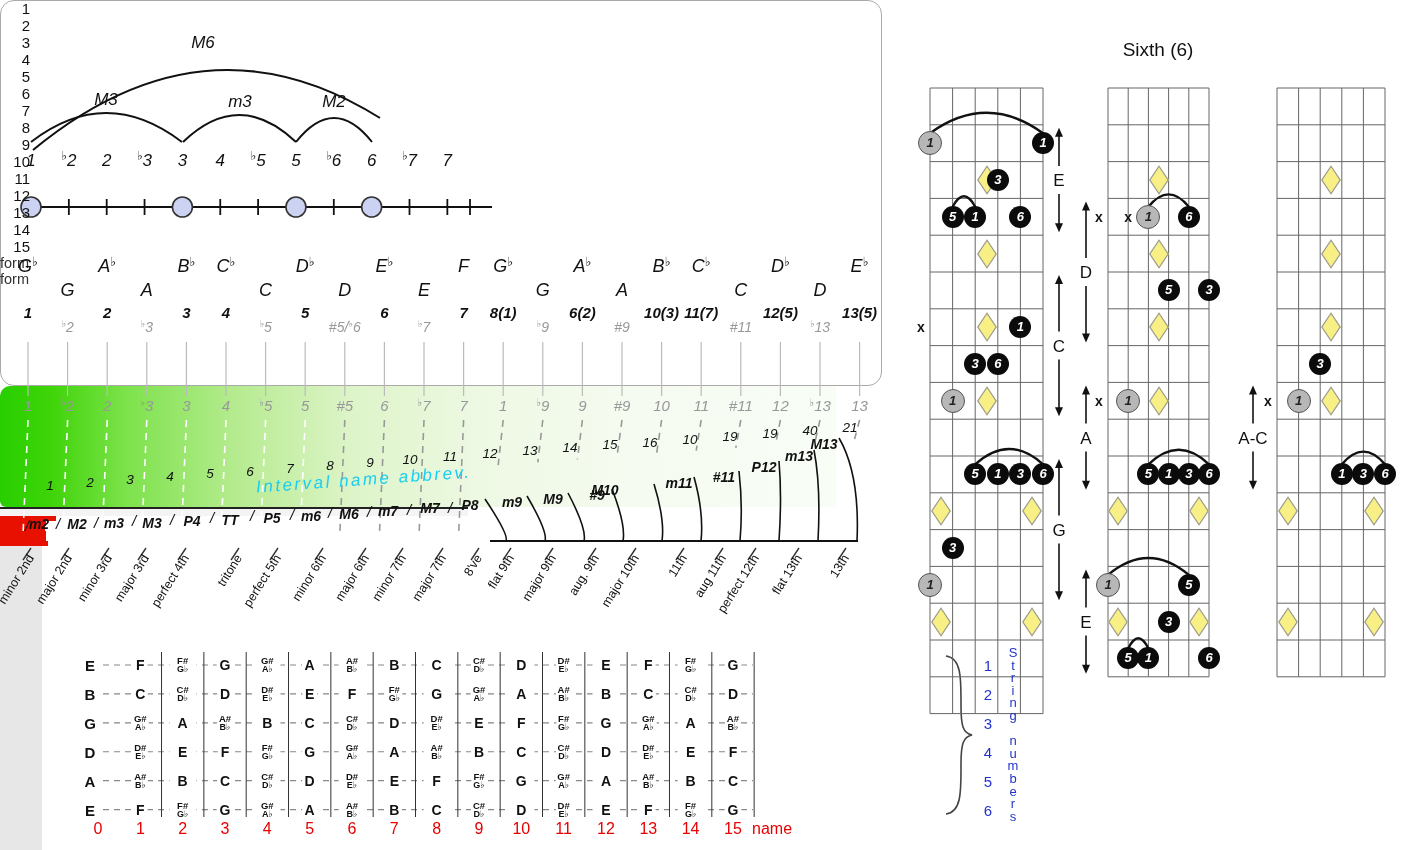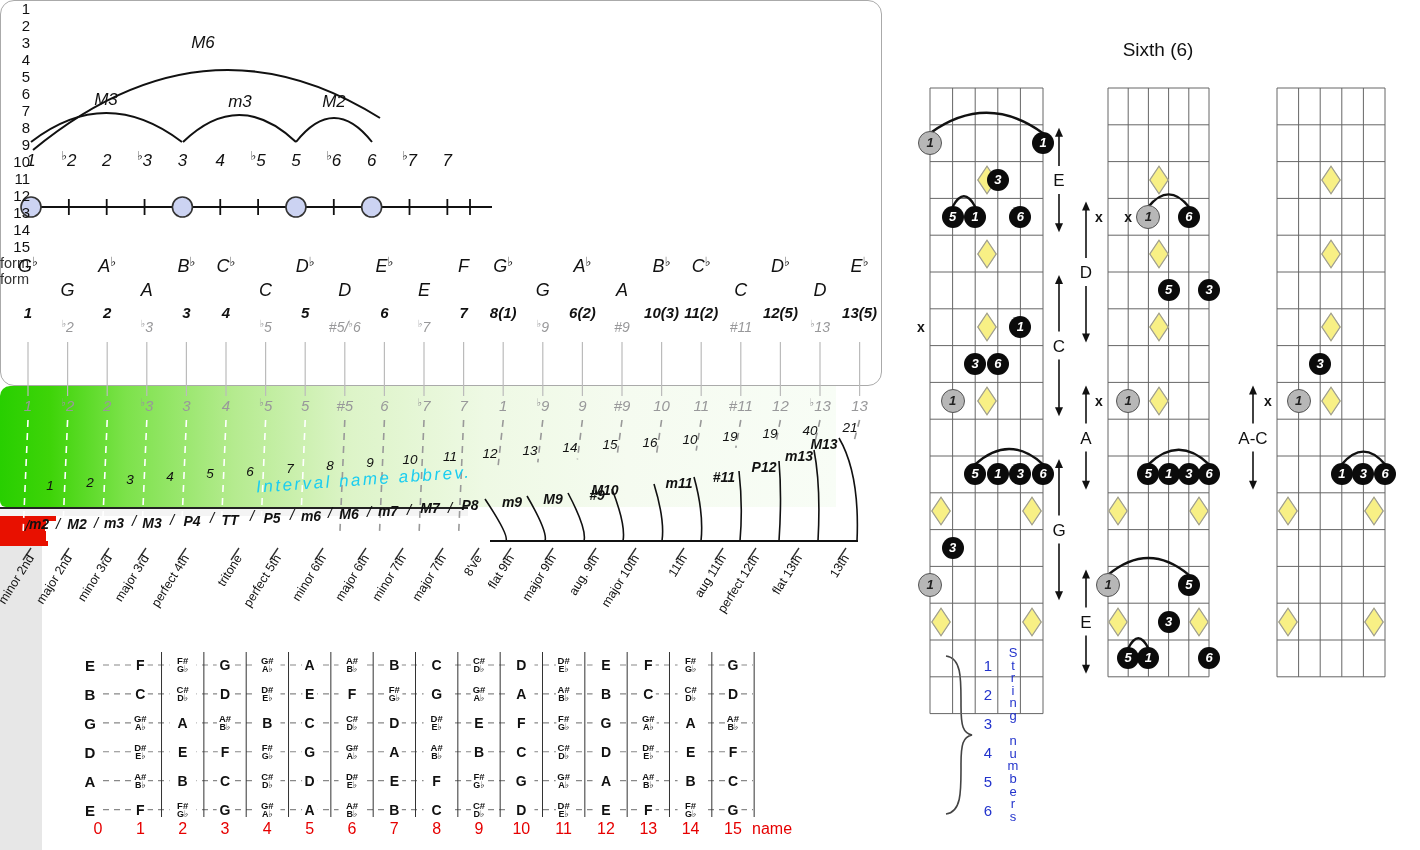--- a/index.html
+++ b/index.html
@@ -339,21 +339,21 @@
       <div class="ctr it" style="left: 582.4px; top: 266px; font-size: 18px;"><span>A</span><span style="font-size: 70%; position: relative; top: -6px;">♭</span></div>
       <div class="ctr it" style="left: 582.4px; top: 312px; font-size: 15px; font-weight: 600;"><span>6(2)</span></div>
       <div class="ctr" style="left: 582.4px; top: 405px; font-size: 15px; font-style: italic; color: rgb(152, 152, 154);"><span>9</span></div>
       <div class="ctr it" style="left: 622px; top: 290px; font-size: 18px;">A</div>
       <div class="ctr it gray" style="left: 622px; top: 327px; font-size: 14px;"><span>#9</span></div>
       <div class="ctr" style="left: 622px; top: 405px; font-size: 15px; font-style: italic; color: rgb(152, 152, 154);"><span>#9</span></div>
       <div class="ctr it" style="left: 661.6px; top: 266px; font-size: 18px;"><span>B</span><span style="font-size: 70%; position: relative; top: -6px;">♭</span></div>
       <div class="ctr it" style="left: 661.6px; top: 312px; font-size: 15px; font-weight: 600;"><span>10(3)</span></div>
       <div class="ctr" style="left: 661.6px; top: 405px; font-size: 15px; font-style: italic; color: rgb(152, 152, 154);"><span>10</span></div>
       <div class="ctr it" style="left: 701.2px; top: 266px; font-size: 18px;"><span>C</span><span style="font-size: 70%; position: relative; top: -6px;">♭</span></div>
-      <div class="ctr it" style="left: 701.2px; top: 312px; font-size: 15px; font-weight: 600;"><span>11(2)</span></div>
+      <div class="ctr it" style="left: 701.2px; top: 312px; font-size: 15px; font-weight: 600;"><span>11(7)</span></div>
       <div class="ctr" style="left: 701.2px; top: 405px; font-size: 15px; font-style: italic; color: rgb(152, 152, 154);"><span>11</span></div>
       <div class="ctr it" style="left: 740.8px; top: 290px; font-size: 18px;">C</div>
       <div class="ctr it gray" style="left: 740.8px; top: 327px; font-size: 14px;"><span>#11</span></div>
       <div class="ctr" style="left: 740.8px; top: 405px; font-size: 15px; font-style: italic; color: rgb(152, 152, 154);"><span>#11</span></div>
       <div class="ctr it" style="left: 780.4px; top: 266px; font-size: 18px;"><span>D</span><span style="font-size: 70%; position: relative; top: -6px;">♭</span></div>
       <div class="ctr it" style="left: 780.4px; top: 312px; font-size: 15px; font-weight: 600;"><span>12(5)</span></div>
       <div class="ctr" style="left: 780.4px; top: 405px; font-size: 15px; font-style: italic; color: rgb(152, 152, 154);"><span>12</span></div>
       <div class="ctr it" style="left: 820px; top: 290px; font-size: 18px;">D</div>
       <div class="ctr it gray" style="left: 820px; top: 327px; font-size: 14px;"><span style="font-size: 70%; position: relative; top: -5px;">♭</span><span>13</span></div>
       <div class="ctr" style="left: 820px; top: 405px; font-size: 15px; font-style: italic; color: rgb(152, 152, 154);"><span style="font-size: 70%; position: relative; top: -5px;">♭</span><span>13</span></div>

